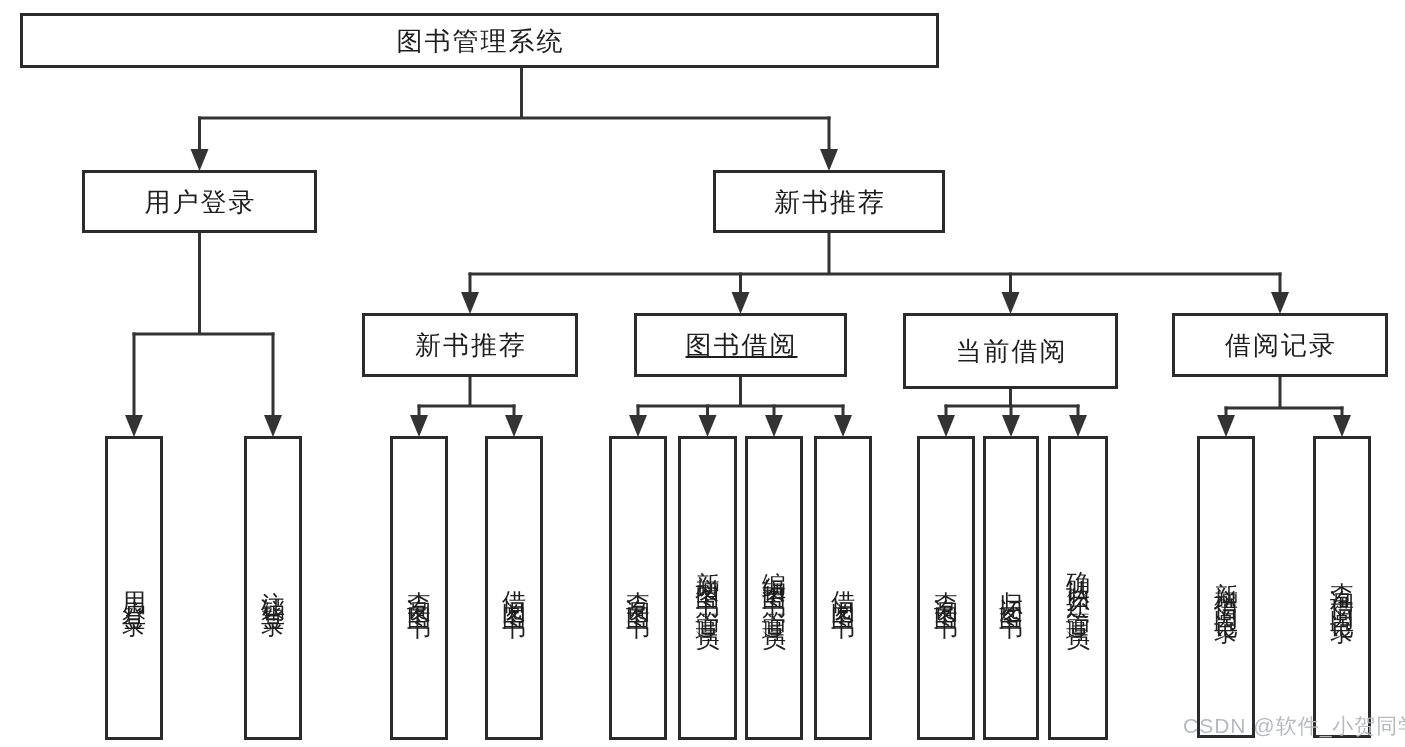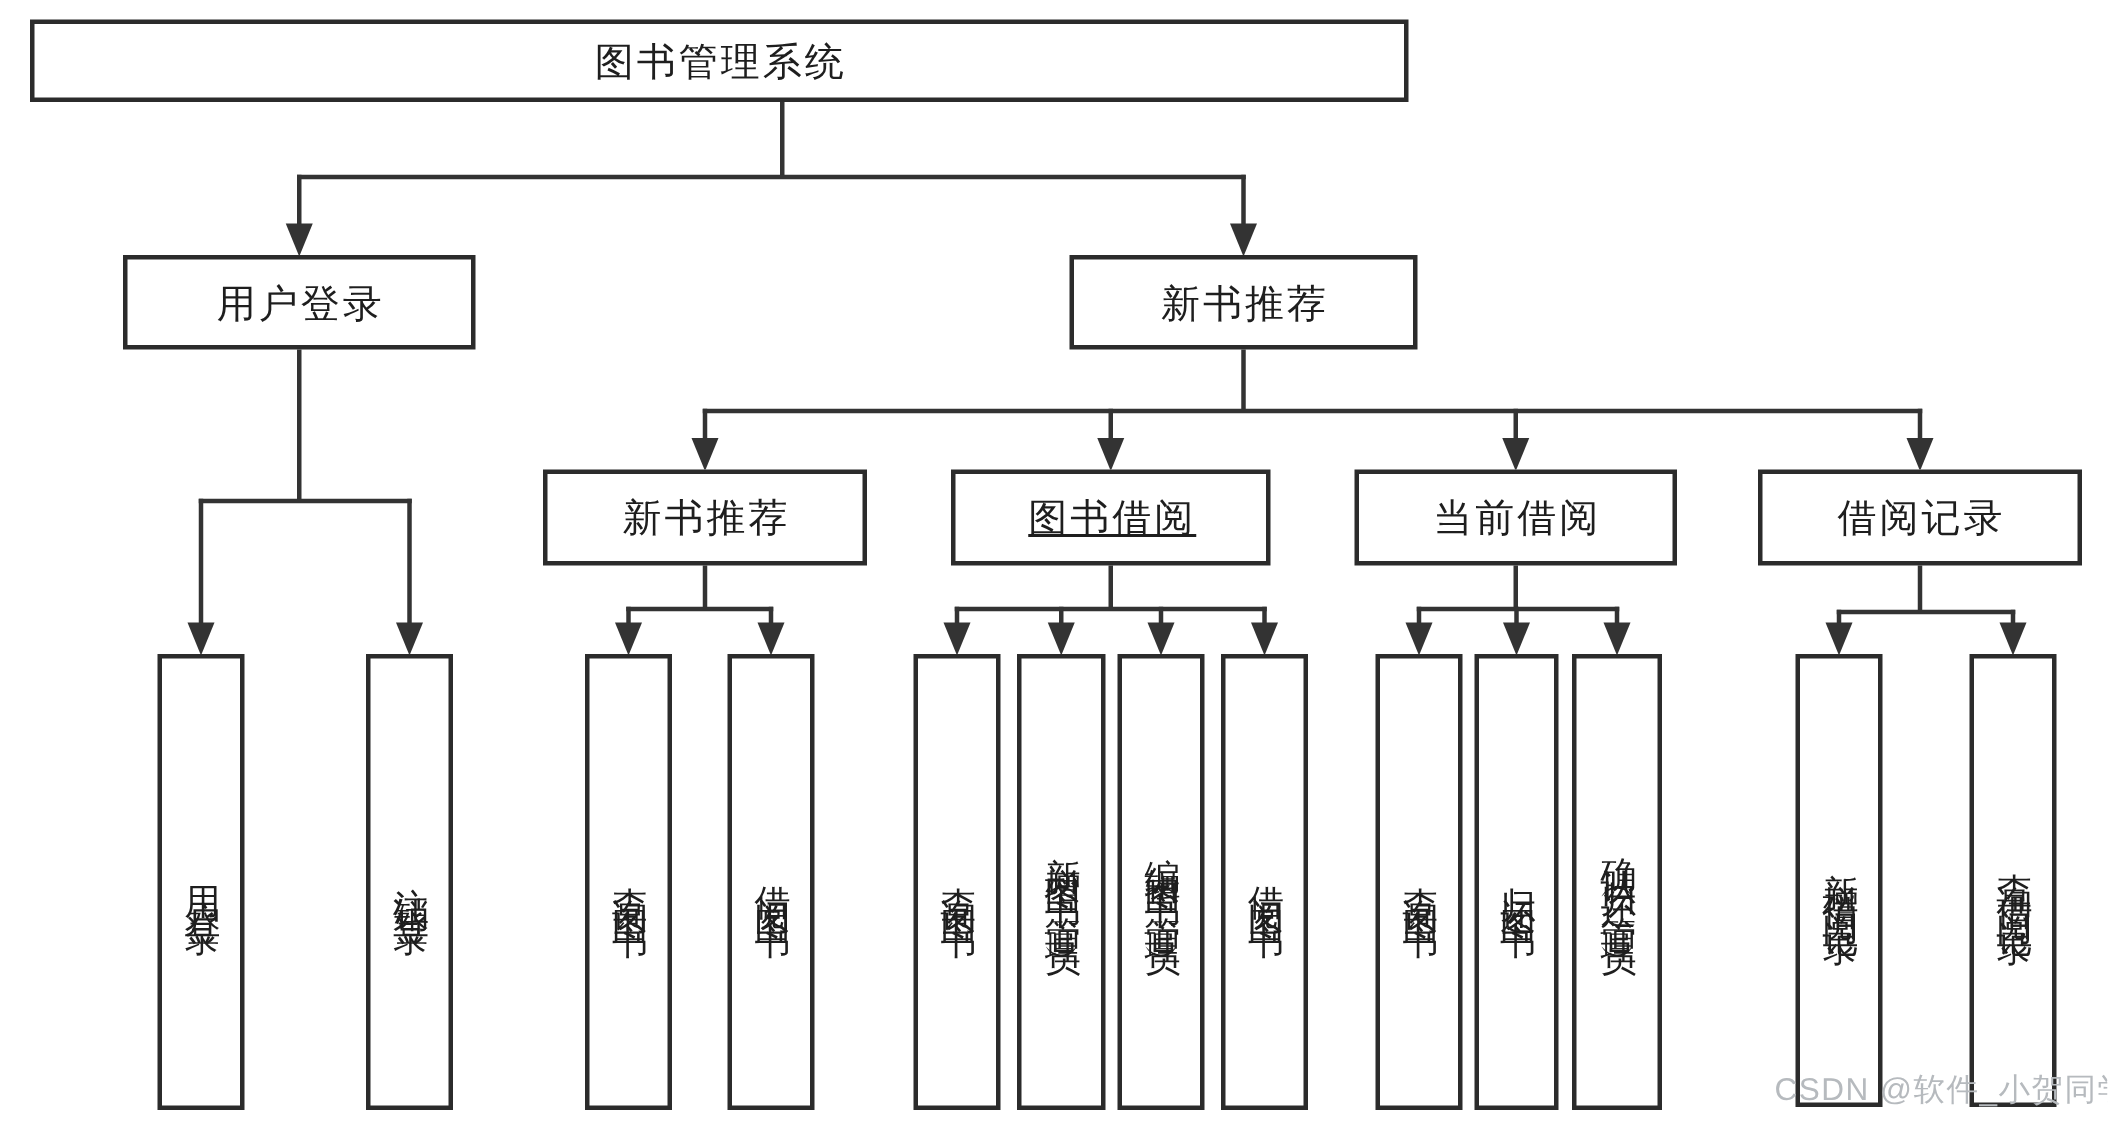--- a/index.html
+++ b/index.html
@@ -115,21 +115,21 @@
       <line x1="1342" y1="406.5" x2="1342" y2="416" stroke="#333333" stroke-width="3"></line>
       <polygon points="1333,415 1351,415 1342,437" fill="#333333"></polygon>
     </svg>
 
   <div id="nodes">
       <div class="node h" style="left: 20px; top: 13px; width: 919px; height: 55px;">图书管理系统</div>
       <div class="node h" style="left: 82px; top: 170px; width: 235px; height: 63px;">用户登录</div>
       <div class="node h" style="left: 713px; top: 170px; width: 232px; height: 63px;">新书推荐</div>
       <div class="node h" style="left: 362px; top: 313px; width: 216px; height: 64px;">新书推荐</div>
       <div class="node h" style="left: 634px; top: 313px; width: 213px; height: 64px; text-decoration: underline;">图书借阅</div>
-      <div class="node h" style="left: 903px; top: 313px; width: 215px; height: 64px;">当前借阅</div>
+      <div class="node h" style="left: 903px; top: 313px; width: 215px; height: 76px;">当前借阅</div>
       <div class="node h" style="left: 1172px; top: 313px; width: 216px; height: 64px;">借阅记录</div>
       <div class="node v" style="left: 105px; top: 436px; width: 58px; height: 304px;">用户登录</div>
       <div class="node v" style="left: 244px; top: 436px; width: 58px; height: 304px;">注销登录</div>
       <div class="node v" style="left: 390px; top: 436px; width: 58px; height: 304px;">查询图书</div>
       <div class="node v" style="left: 485px; top: 436px; width: 58px; height: 304px;">借阅图书</div>
       <div class="node v" style="left: 609px; top: 436px; width: 58px; height: 304px;">查询图书</div>
       <div class="node v" style="left: 678px; top: 436px; width: 59px; height: 304px;">新增图书（管理员）</div>
       <div class="node v" style="left: 745px; top: 436px; width: 58px; height: 304px;">编辑图书（管理员）</div>
       <div class="node v" style="left: 814px; top: 436px; width: 58px; height: 304px;">借阅图书</div>
       <div class="node v" style="left: 917px; top: 436px; width: 58px; height: 304px;">查询图书</div>

